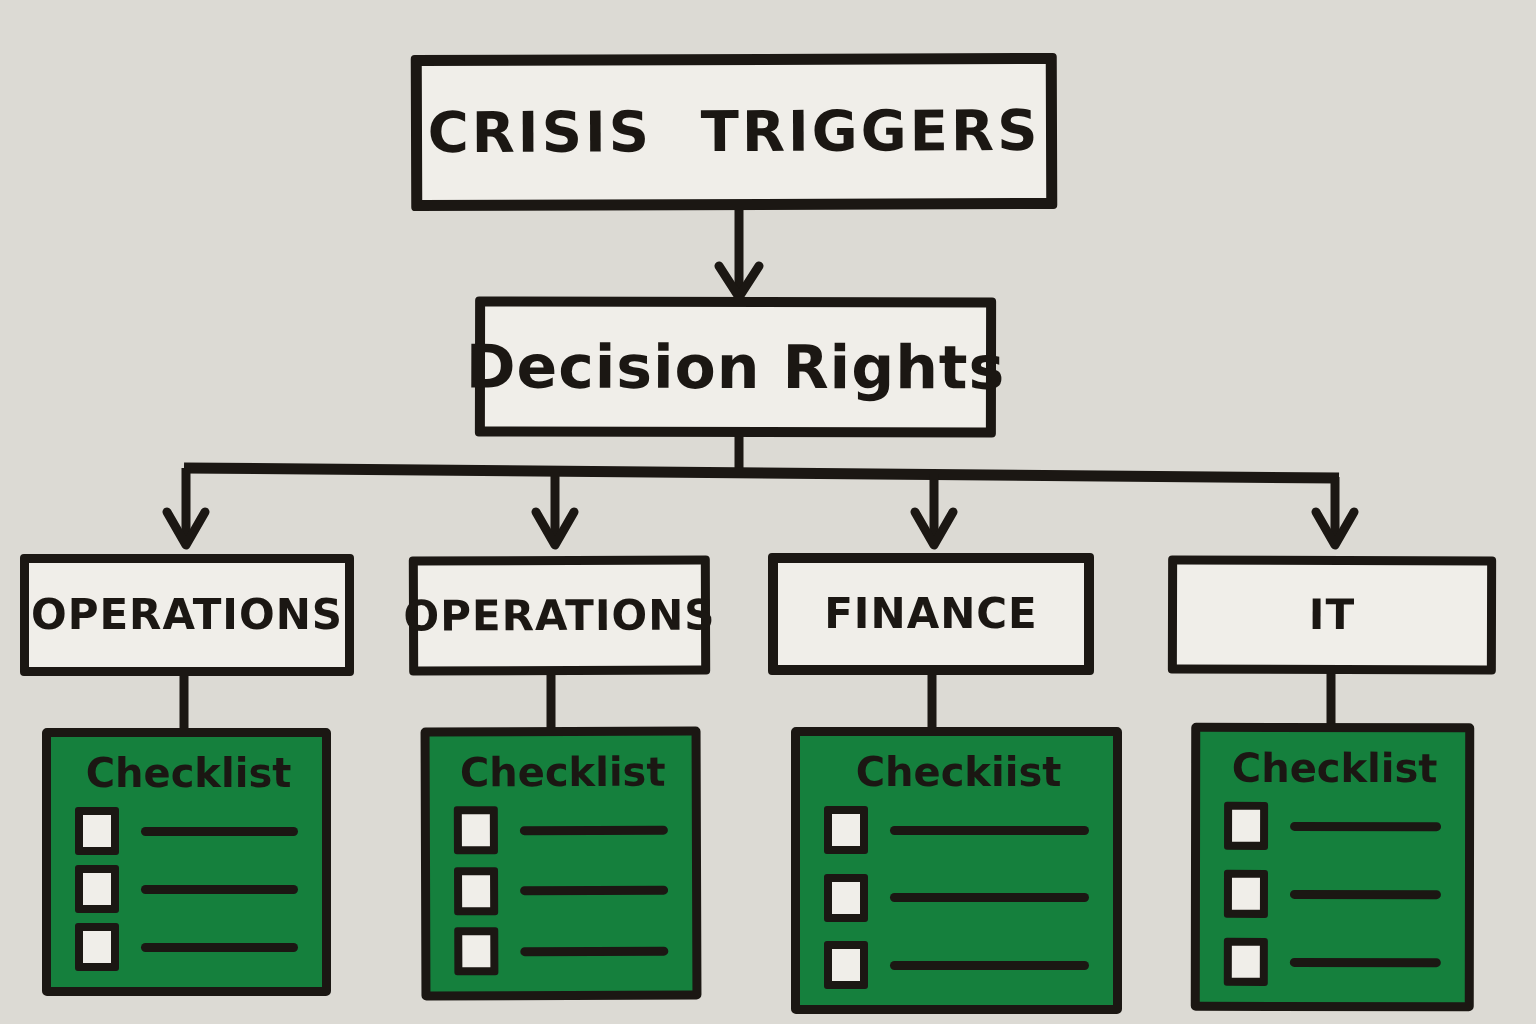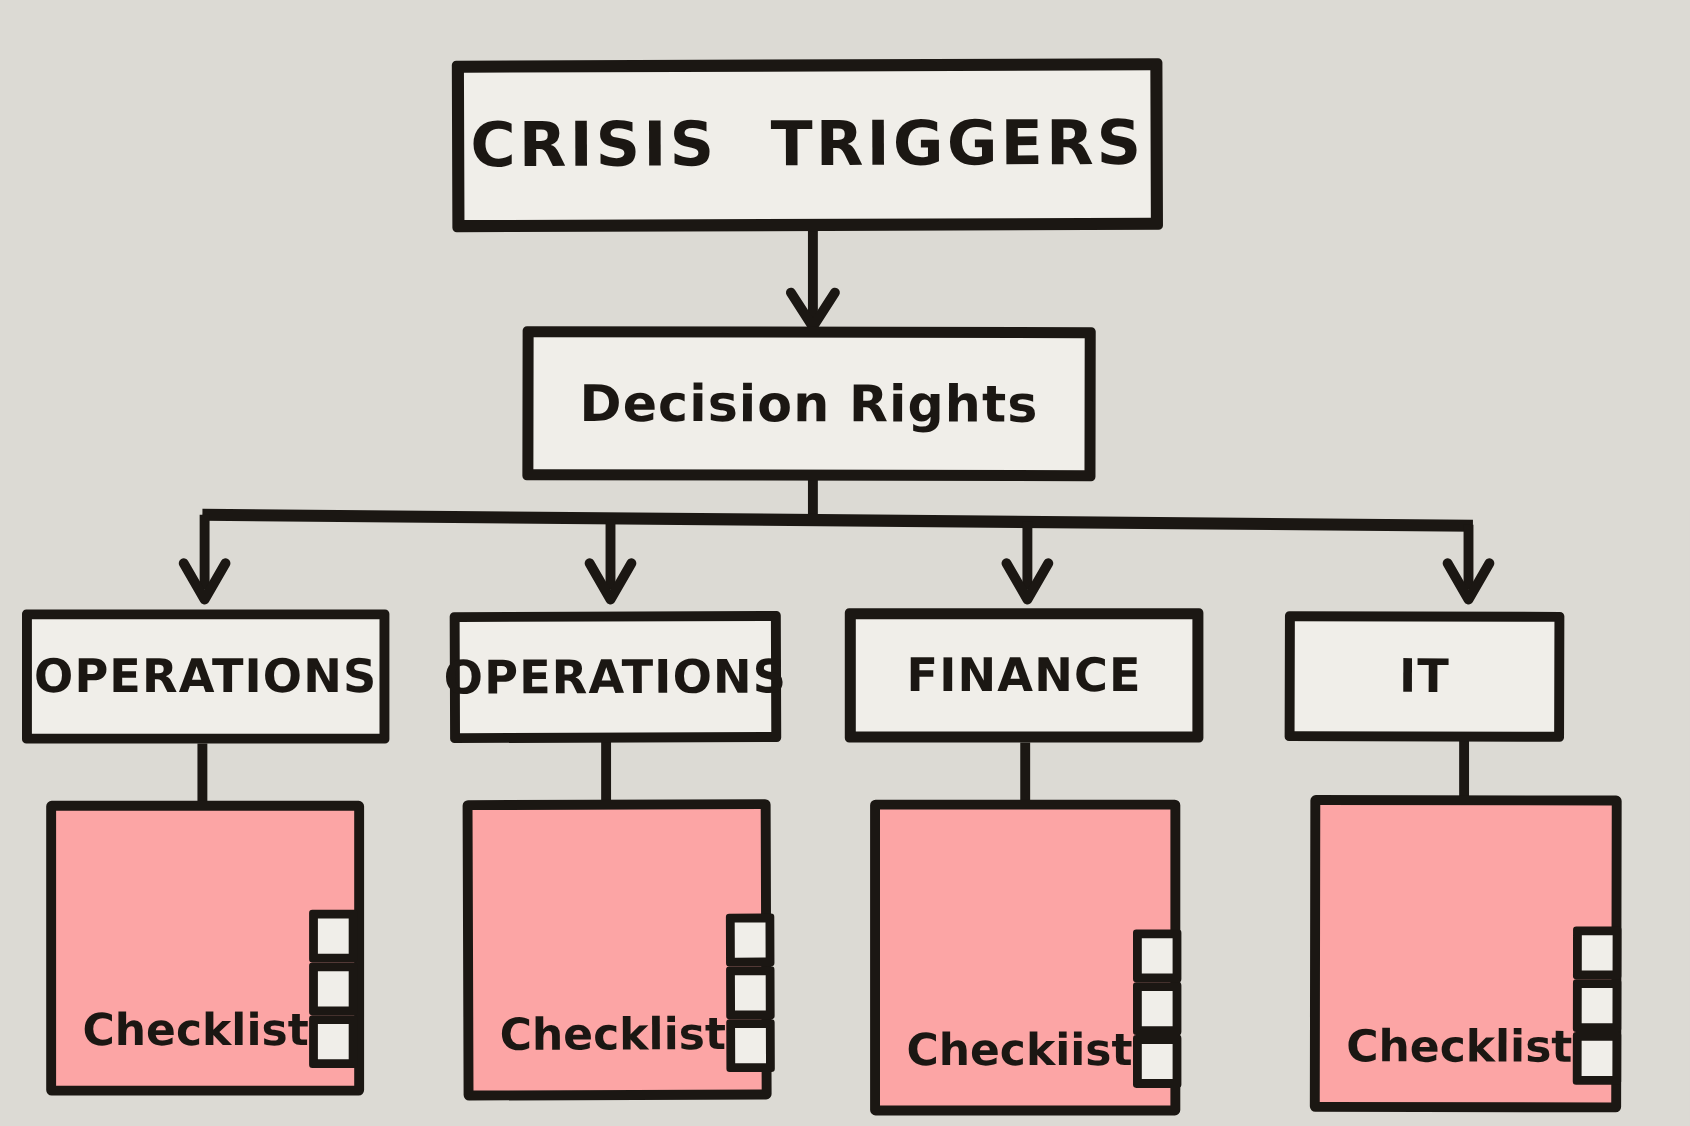--- a/index.html
+++ b/index.html
@@ -20,42 +20,41 @@
     display:flex;align-items:center;justify-content:center;
     box-sizing:border-box;
     white-space:nowrap;
   }
   .node .lbl{font-weight:bold;line-height:1;}
 
   .root-box{left:377px;top:54px;width:646px;height:156px;border-width:11px;transform:rotate(-0.2deg);}
   .root-box .lbl{font-size:56px;letter-spacing:3px;word-spacing:26px;}
 
   .decision-box{left:441px;top:297px;width:521px;height:140px;transform:rotate(0.1deg);}
-  .decision-box .lbl{font-size:46px;letter-spacing:1px;}
+  .decision-box .lbl{font-size:60px;letter-spacing:1px;}
 
   .dept-box{border-width:9px;}
   .dept-box .lbl{font-size:42px;letter-spacing:1px;}
   .dept-ops{left:-14px;top:554px;width:334px;height:122px;}
   .dept-log{left:375px;top:556px;width:301px;height:119px;transform:rotate(-0.2deg);}
   .dept-fin{left:734px;top:553px;width:326px;height:122px;border-width:10px;text-align:right;}
-  .dept-it{left:1134px;top:556px;width:254px;height:118px;transform:rotate(0.15deg);}
+  .dept-it{left:1134px;top:556px;width:328px;height:118px;transform:rotate(0.15deg);}
 
   .card{
     position:absolute;
-    background:#fca5a5;
+    background:#15803d;
     border:9px solid #1b1713;
     border-radius:5px;
     box-sizing:border-box;
-    display:flex;flex-direction:row;
+    display:flex;flex-direction:column;
     padding:12px 20px 16px 24px;
-    align-items:flex-end;
   }
   .card-ops{left:8px;top:728px;width:289px;height:268px;}
   .card-log{left:387px;top:727px;width:280px;height:273px;transform:rotate(-0.2deg);}
-  .card-fin{left:757px;top:727px;width:282px;height:287px;}
+  .card-fin{left:757px;top:727px;width:331px;height:287px;}
   .card-it{left:1157px;top:723px;width:283px;height:288px;transform:rotate(0.1deg);}
 
   .card-title{
     font-weight:bold;font-size:40px;line-height:1.1;
     text-align:center;margin:2px 0 12px 0;white-space:nowrap;
   }
   .rows{display:flex;flex-direction:column;justify-content:space-between;flex:1;}
   .row{display:flex;align-items:center;}
   .cb{
     width:28px;height:32px;flex:0 0 28px;

